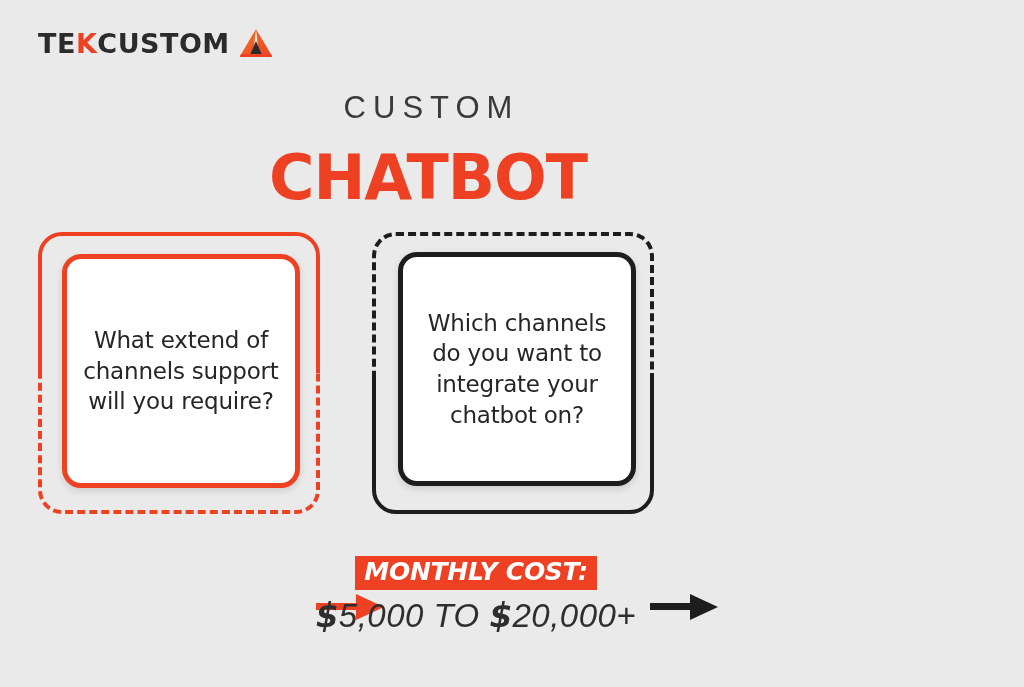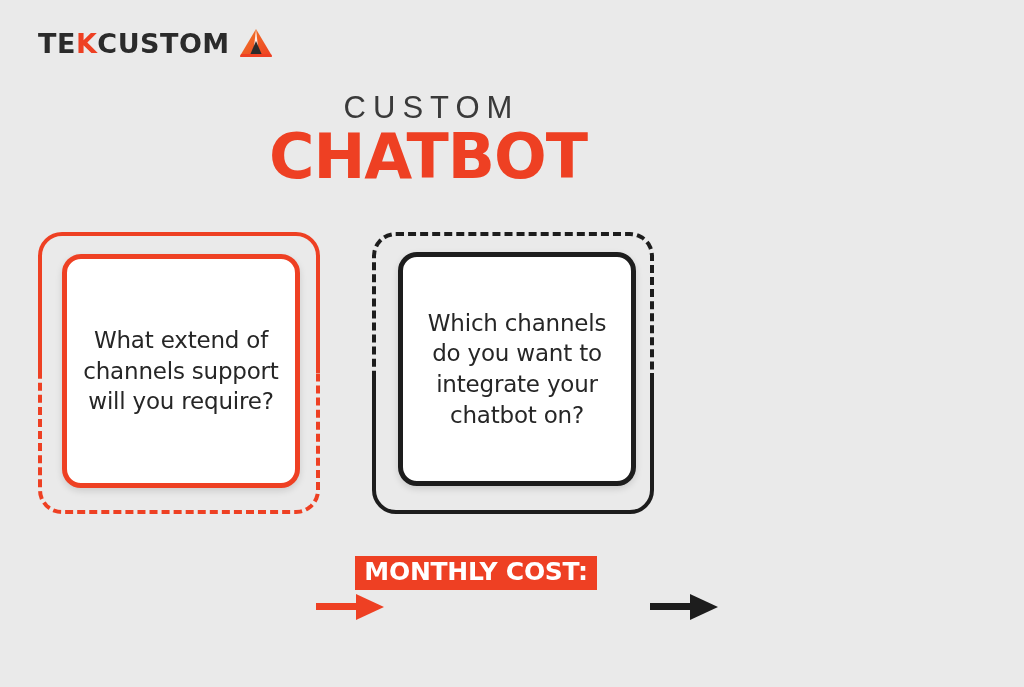--- a/index.html
+++ b/index.html
@@ -60,21 +60,21 @@
     line-height: 1;
     padding-left: 7px;
   }
   .heading-main {
     font-family: "DejaVu Sans", sans-serif;
     font-size: 62px;
     font-weight: bold;
     letter-spacing: -1px;
     color: #ee4023;
     line-height: 1.05;
-    margin-top: 1px;
+    margin-top: 22px;
   }
 
   
   .flow {
     position: absolute;
     top: 232px;
     left: 0;
     width: 1024px;
     height: 290px;
   }
@@ -160,20 +160,21 @@
   .arrow-1 { left: 316px; }
   .arrow-2 { left: 650px; }
 
   
   .cost {
     position: absolute;
     top: 556px;
     left: 0;
     width: 952px;
     text-align: center;
+    font-style: italic;
   }
   .cost-label {
     display: inline-block;
     background: #ee4023;
     color: #ffffff;
     font-family: "DejaVu Sans", sans-serif;
     font-size: 25px;
     font-weight: bold;
     letter-spacing: -0.3px;
     padding: 2px 9px 4px 9px;
@@ -251,13 +252,14 @@
   </svg>
 
   <svg class="arrow arrow-2" viewBox="0 0 72 34">
     <rect x="0" y="13" width="44" height="7" fill="#1d1d1d"></rect>
     <polygon points="40,4 68,17 40,30" fill="#1d1d1d"></polygon>
   </svg>
 </div>
 
 <div class="cost">
   <div class="cost-label">MONTHLY COST:</div>
+  <div class="cost-value"><span class="cur">$</span><span>5,000</span><span> TO </span><span class="cur">$</span><span>20,000+</span></div>
 </div>
 
 </body></html>

